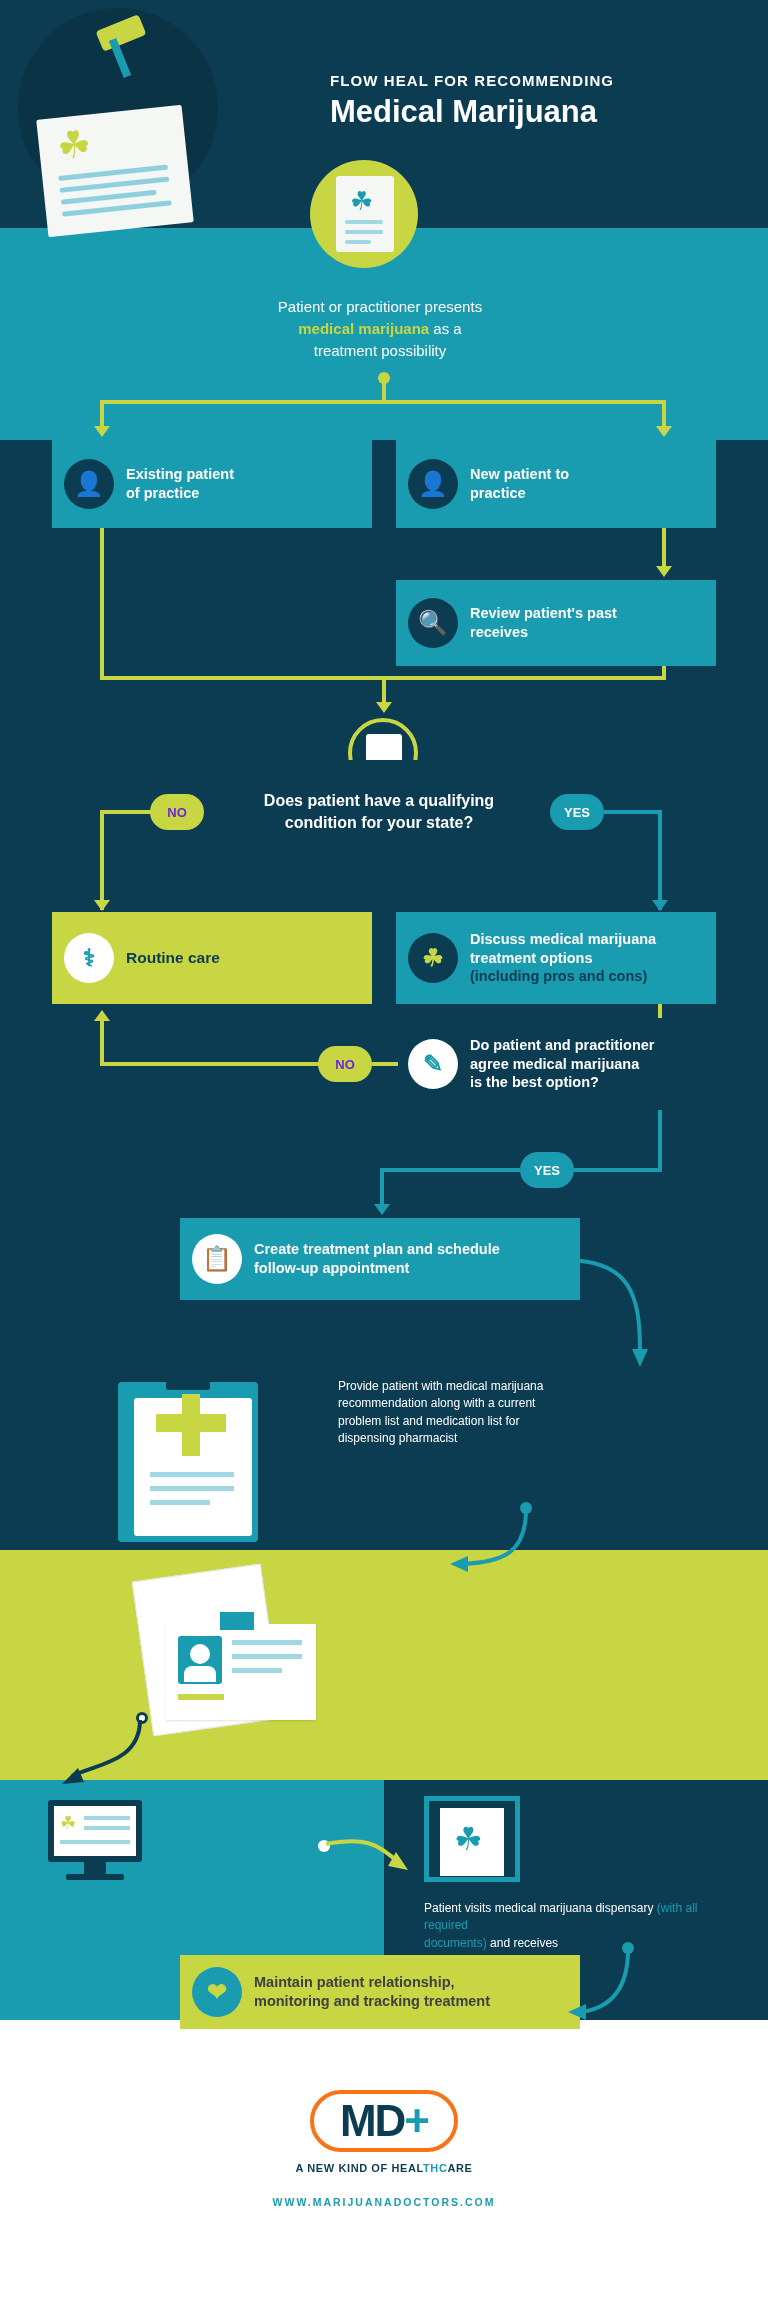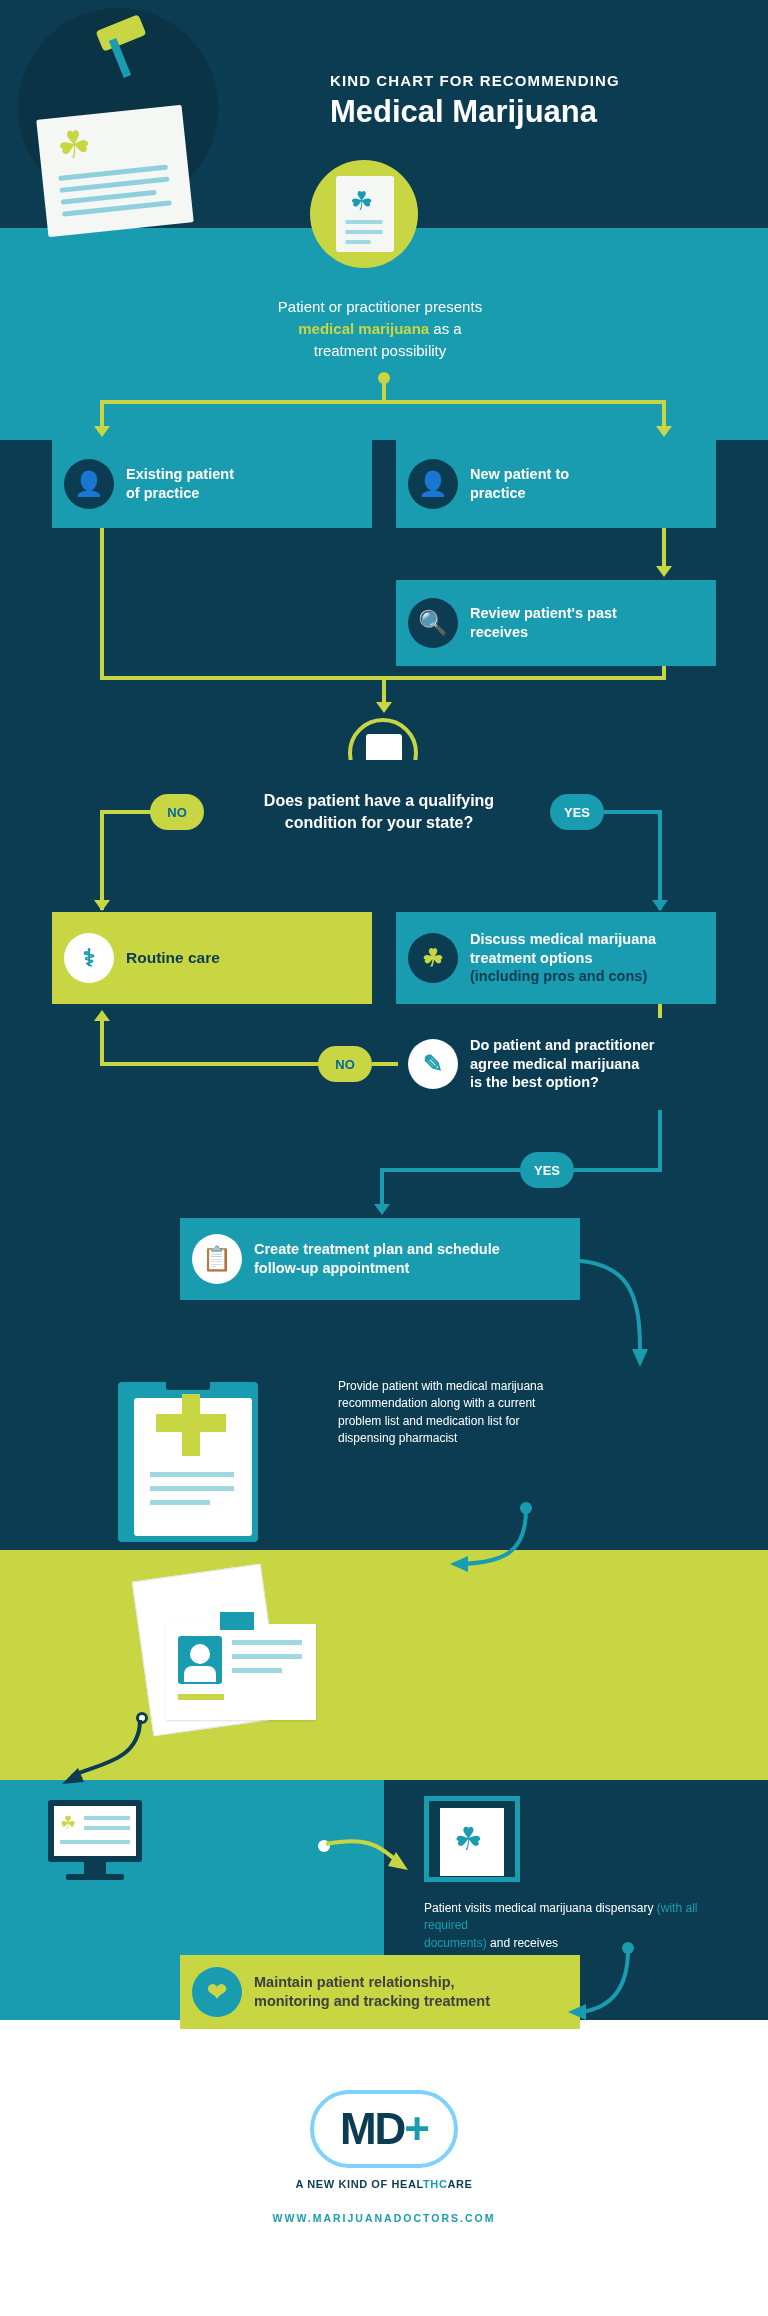--- a/index.html
+++ b/index.html
@@ -106,21 +106,21 @@
     color: #ffffff; font-size: 16px; font-weight: bold; text-align: center;
     display: flex; align-items: center; justify-content: center; line-height: 1.35;
   }
 
   
   .pill {
     position: absolute; width: 54px; height: 36px; border-radius: 18px;
     display: flex; align-items: center; justify-content: center;
     font-size: 13px; font-weight: bold;
   }
-  .pill.no  { background: #c8d644; color: #0369a1; }
+  .pill.no  { background: #c8d644; color: #6d28d9; }
   .pill.yes { background: #1a9cb0; color: #ffffff; }
 
   
   .ln { position: absolute; }
   .ln.lime { background: #c8d644; }
   .ln.teal { background: #1a9cb0; }
   .dot { position: absolute; width: 12px; height: 12px; border-radius: 50%; }
   .dot.lime { background: #c8d644; }
   .dot.teal { background: #1a9cb0; }
   .arrow { position: absolute; width: 0; height: 0; }
@@ -135,22 +135,22 @@
   .para.dark { color: #0b3c52; }
   .para .hl { color: #1a9cb0; }
   .para .hl-lime { color: #c8d644; }
 
   
   .ill { position: absolute; }
 
   
   .logo-wrap { position: absolute; left: 0; top: 2090px; width: 768px; text-align: center; }
   .logo-oval {
-    display: inline-block; border: 4px solid #7dd3fc; border-radius: 48px;
-    padding: 10px 26px; color: #0b3c52;
+    display: inline-block; border: 4px solid #f97316; border-radius: 48px;
+    padding: 2px 26px; color: #0b3c52;
   }
   .logo-md { font-size: 44px; font-weight: bold; letter-spacing: -2px; color:#0b3c52; }
   .logo-cross { color:#1a9cb0; }
   .logo-tag { margin-top: 10px; font-size: 11px; font-weight: bold; color: #0b3c52; letter-spacing: 0.6px; }
   .logo-tag .thc { color: #1a9cb0; }
   .logo-url { margin-top: 22px; font-size: 10.5px; font-weight: bold; color: #1a9cb0; letter-spacing: 2px; }
 </style>
 </head>
 <body>
 
@@ -170,21 +170,21 @@
     <div class="line" style="top:58px; width:110px;"></div>
     <div class="line" style="top:70px; width:110px;"></div>
     <div class="line" style="top:82px; width:96px;"></div>
     <div class="line" style="top:94px; width:110px;"></div>
   </div>
   <div class="pin">
     <div class="head"></div>
       <div class="stem"></div>
   </div>
 
-  <div class="hdr-sub">KIND CHART FOR RECOMMENDING</div>
+  <div class="hdr-sub">FLOW HEAL FOR RECOMMENDING</div>
   <div class="hdr-title">Medical Marijuana</div>
 
   <div class="circ-lime"></div>
   <div class="clip-ic">
     <div class="leaf">☘</div>
     <div class="l" style="top:44px;"></div>
     <div class="l" style="top:54px;"></div>
     <div class="l" style="top:64px; width:26px;"></div>
   </div>
 

